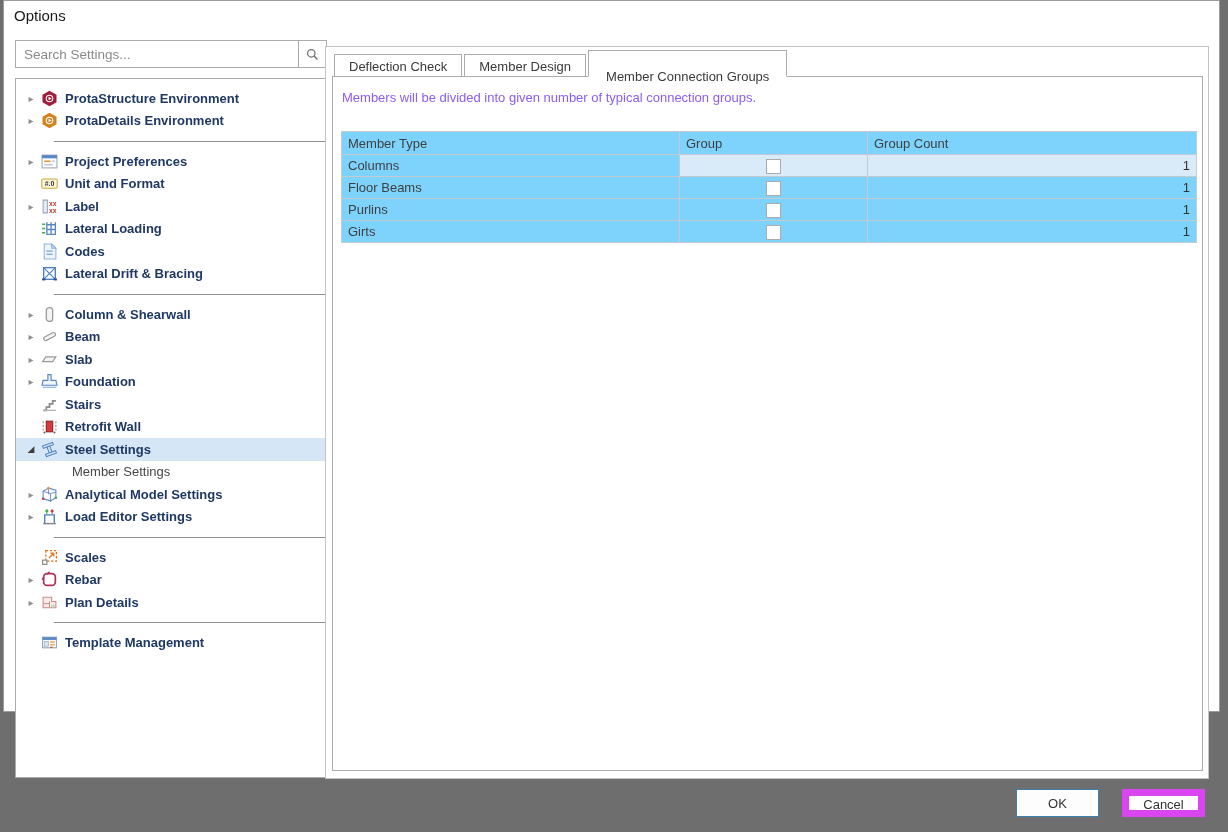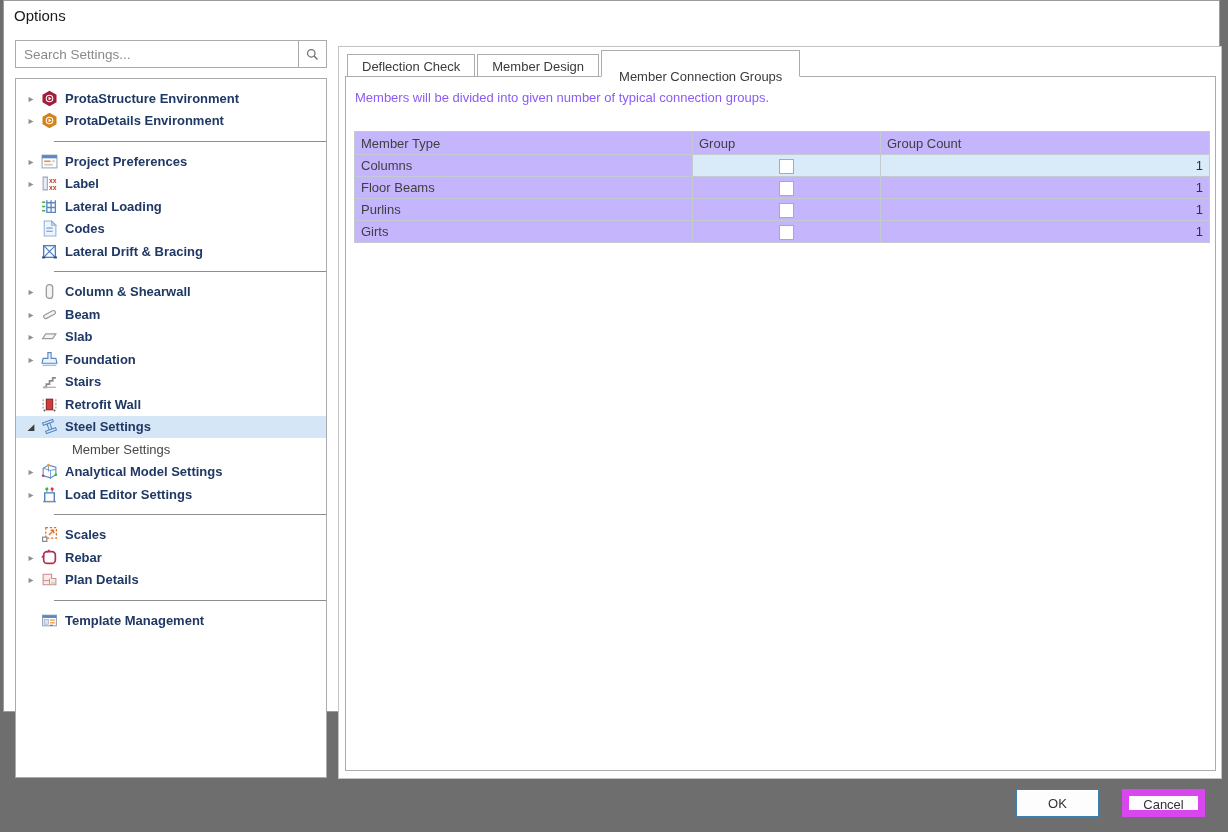--- a/index.html
+++ b/index.html
@@ -50,21 +50,21 @@
   .tree-icon svg{width:17px;height:17px;display:block;}
   .tree-label{
     font-size:13px;font-weight:bold;color:#1f3864;white-space:nowrap;
   }
   .tree-row.child{padding-left:56px;}
   .tree-row.child .tree-label{font-weight:normal;color:#474747;}
   .tree-sep{height:18px;display:flex;align-items:center;}
   .tree-sep .line{height:1px;background:#8d8d8d;flex:1;margin-left:38px;}
   
   .main-group{
-    position:absolute;left:334px;top:45px;width:884px;height:733px;
+    position:absolute;left:321px;top:45px;width:884px;height:733px;
     border:1px solid #c3c3c3;box-sizing:border-box;background:#fff;
   }
   .tabstrip{
     position:absolute;left:8px;top:3px;display:flex;align-items:flex-end;z-index:3;height:27px;
   }
   .tab{
     box-sizing:border-box;height:23px;padding:4px 14px 0;border:1px solid #acacac;
     background:#fff;font-size:13px;color:#3a3a3a;white-space:nowrap;cursor:pointer;
   }
   .tab + .tab{margin-left:2px;}
@@ -78,21 +78,21 @@
   .note{
     position:absolute;left:9px;top:13px;font-size:13px;color:#8b5cf6;
   }
   
   table.grid{
     position:absolute;left:8px;top:54px;border-collapse:collapse;table-layout:fixed;
     font-size:13px;color:#3f3f3f;
   }
   table.grid th,table.grid td{
     border:1px solid #c3cad1;box-sizing:border-box;padding:0 6px;
-    overflow:hidden;white-space:nowrap;background:#c4b5fd;
+    overflow:hidden;white-space:nowrap;background:#7dd3fc;
   }
   table.grid th{
     height:23px;text-align:left;font-weight:normal;color:#3f3f3f;
   }
   table.grid td{height:22px;}
   td.cell-group{text-align:center;}
   td.cell-count{text-align:right;color:#333;}
   tr.selected td.cell-group,tr.selected td.cell-count{background:#d9eaf9;}
   .checkbox{
     display:inline-block;width:13px;height:13px;border:1px solid #ababab;background:#fff;
@@ -153,20 +153,30 @@
         <span class="tree-icon">
           <svg viewBox="0 0 16 16">
             <rect x="1" y="2" width="14" height="12" fill="#fff" stroke="#9aa7b8"></rect>
             <rect x="1" y="2" width="14" height="3" fill="#5b87c5"></rect>
             <rect x="3" y="7" width="6" height="1.6" fill="#e8973d"></rect>
             <rect x="3" y="10.2" width="8" height="1.6" fill="#c2c9d2"></rect>
             <rect x="10.5" y="7" width="2.5" height="1.6" fill="#c2c9d2"></rect>
           </svg>
         </span>
         <span class="tree-label">Project Preferences</span>
+      </div>
+      <div class="tree-row">
+        <span class="tree-arrow"></span>
+        <span class="tree-icon">
+          <svg viewBox="0 0 16 16">
+            <rect x="0.7" y="3.7" width="14.6" height="8.8" rx="1.4" fill="#fdf6d8" stroke="#c8a63c"></rect>
+            <text x="8" y="10.4" font-size="6.6" font-weight="bold" fill="#333" text-anchor="middle" font-family="sans-serif">#.0</text>
+          </svg>
+        </span>
+        <span class="tree-label">Unit and Format</span>
       </div>
       <div class="tree-row">
         <span class="tree-arrow">▸</span>
         <span class="tree-icon">
           <svg viewBox="0 0 16 16">
             <path d="M2 2v12h4V2z" fill="#e8edf2" stroke="#9aa7b8"></path>
             <text x="11" y="7.4" font-size="6.4" font-weight="bold" fill="#c0392b" text-anchor="middle" font-family="sans-serif">xx</text>
             <text x="11" y="14.4" font-size="6.4" font-weight="bold" fill="#c0392b" text-anchor="middle" font-family="sans-serif">xx</text>
           </svg>
         </span>

